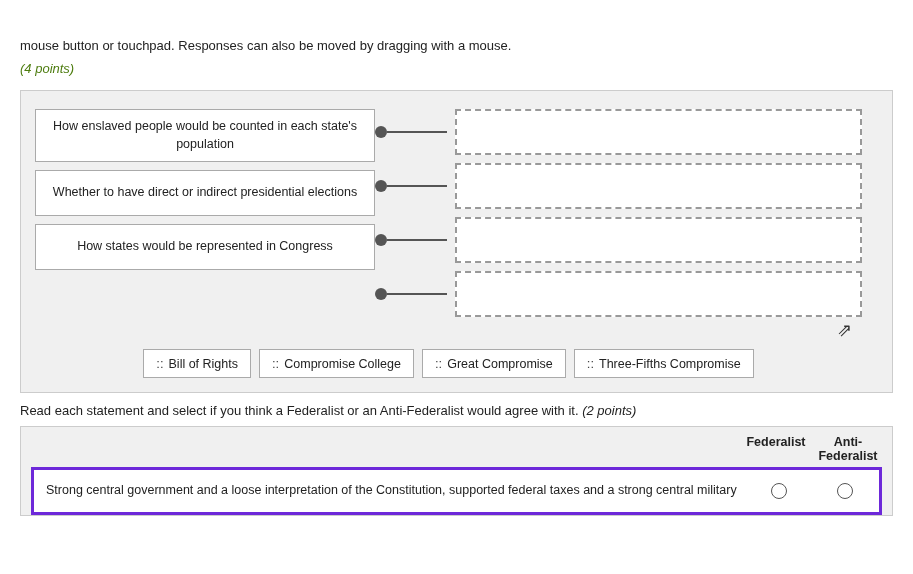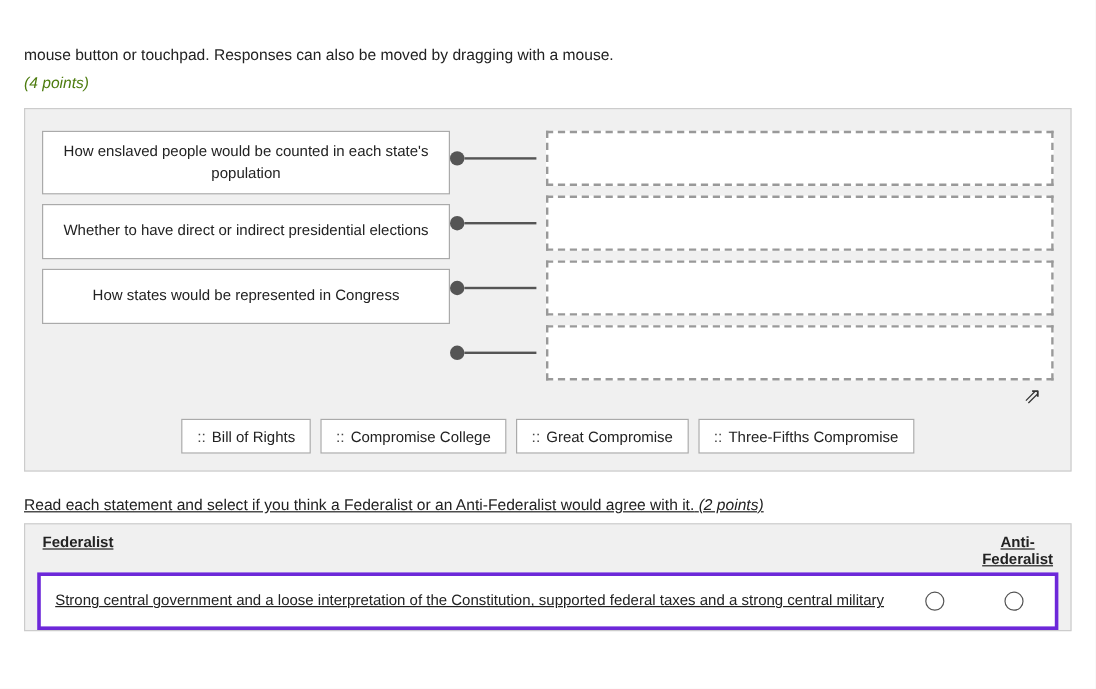--- a/index.html
+++ b/index.html
@@ -18,21 +18,21 @@
     }
     .points {
       font-size: 13px;
       font-style: italic;
       margin-bottom: 14px;
       color: #4d7c0f;
     }
     .matching-section {
       background: #f0f0f0;
       border: 1px solid #ccc;
-      padding: 18px 14px 14px 14px;
+      padding: 18px 30px 14px 14px;
       margin-bottom: 10px;
     }
     .matching-area {
       display: flex;
       align-items: stretch;
       gap: 0;
     }
     .left-items {
       display: flex;
       flex-direction: column;
@@ -117,40 +117,39 @@
       display: flex;
       align-items: center;
       gap: 5px;
       white-space: nowrap;
     }
     .chip-icon {
       color: #444;
       font-size: 13px;
     }
     .read-section {
-      margin-top: 20px;
-      text-decoration: underline;
+      margin-top: 10px;
     }
     .read-instructions {
       font-size: 13px;
       margin-bottom: 8px;
     }
     .read-instructions .pts {
       font-style: italic;
     }
     .table-area {
       background: #f0f0f0;
       border: 1px solid #ccc;
       padding: 0;
     }
     .table-header {
       display: flex;
-      justify-content: space-between;
+      justify-content: flex-end;
       padding: 8px 14px 4px 14px;
-      gap: 36px;
+      gap: 12px;
     }
     .col-header {
       font-size: 12.5px;
       font-weight: bold;
       text-align: center;
       width: 60px;
     }
     .col-header-anti {
       text-align: center;
       width: 60px;

